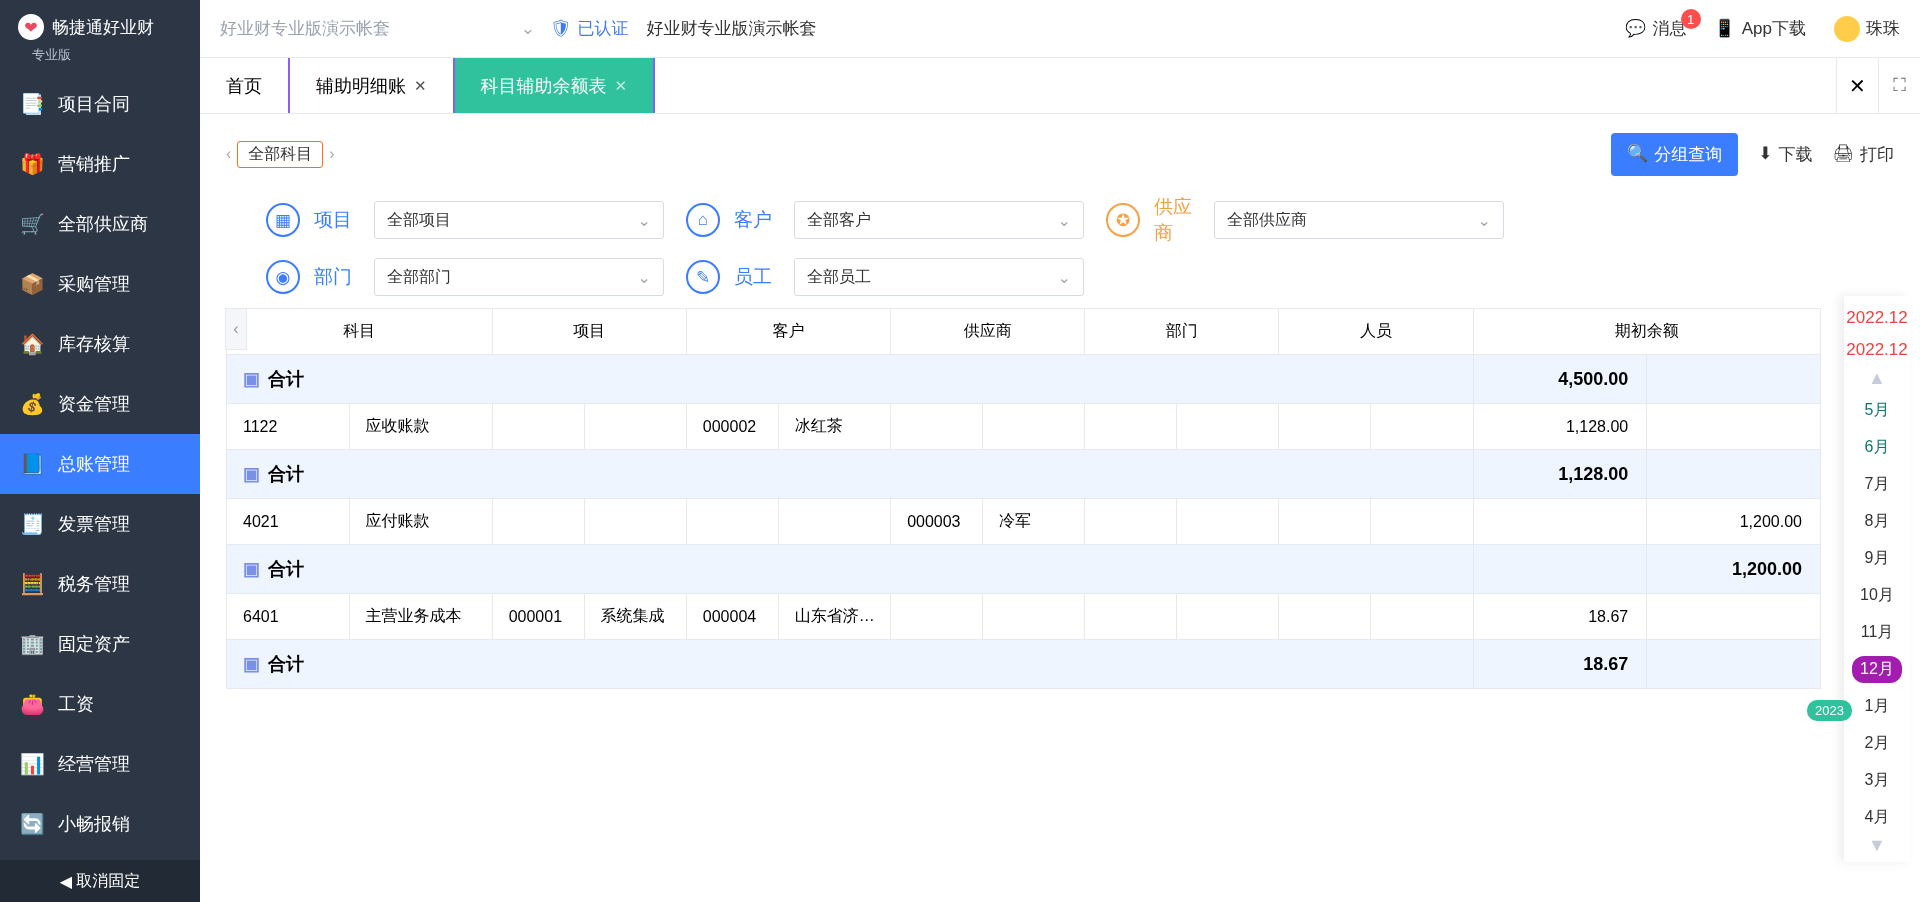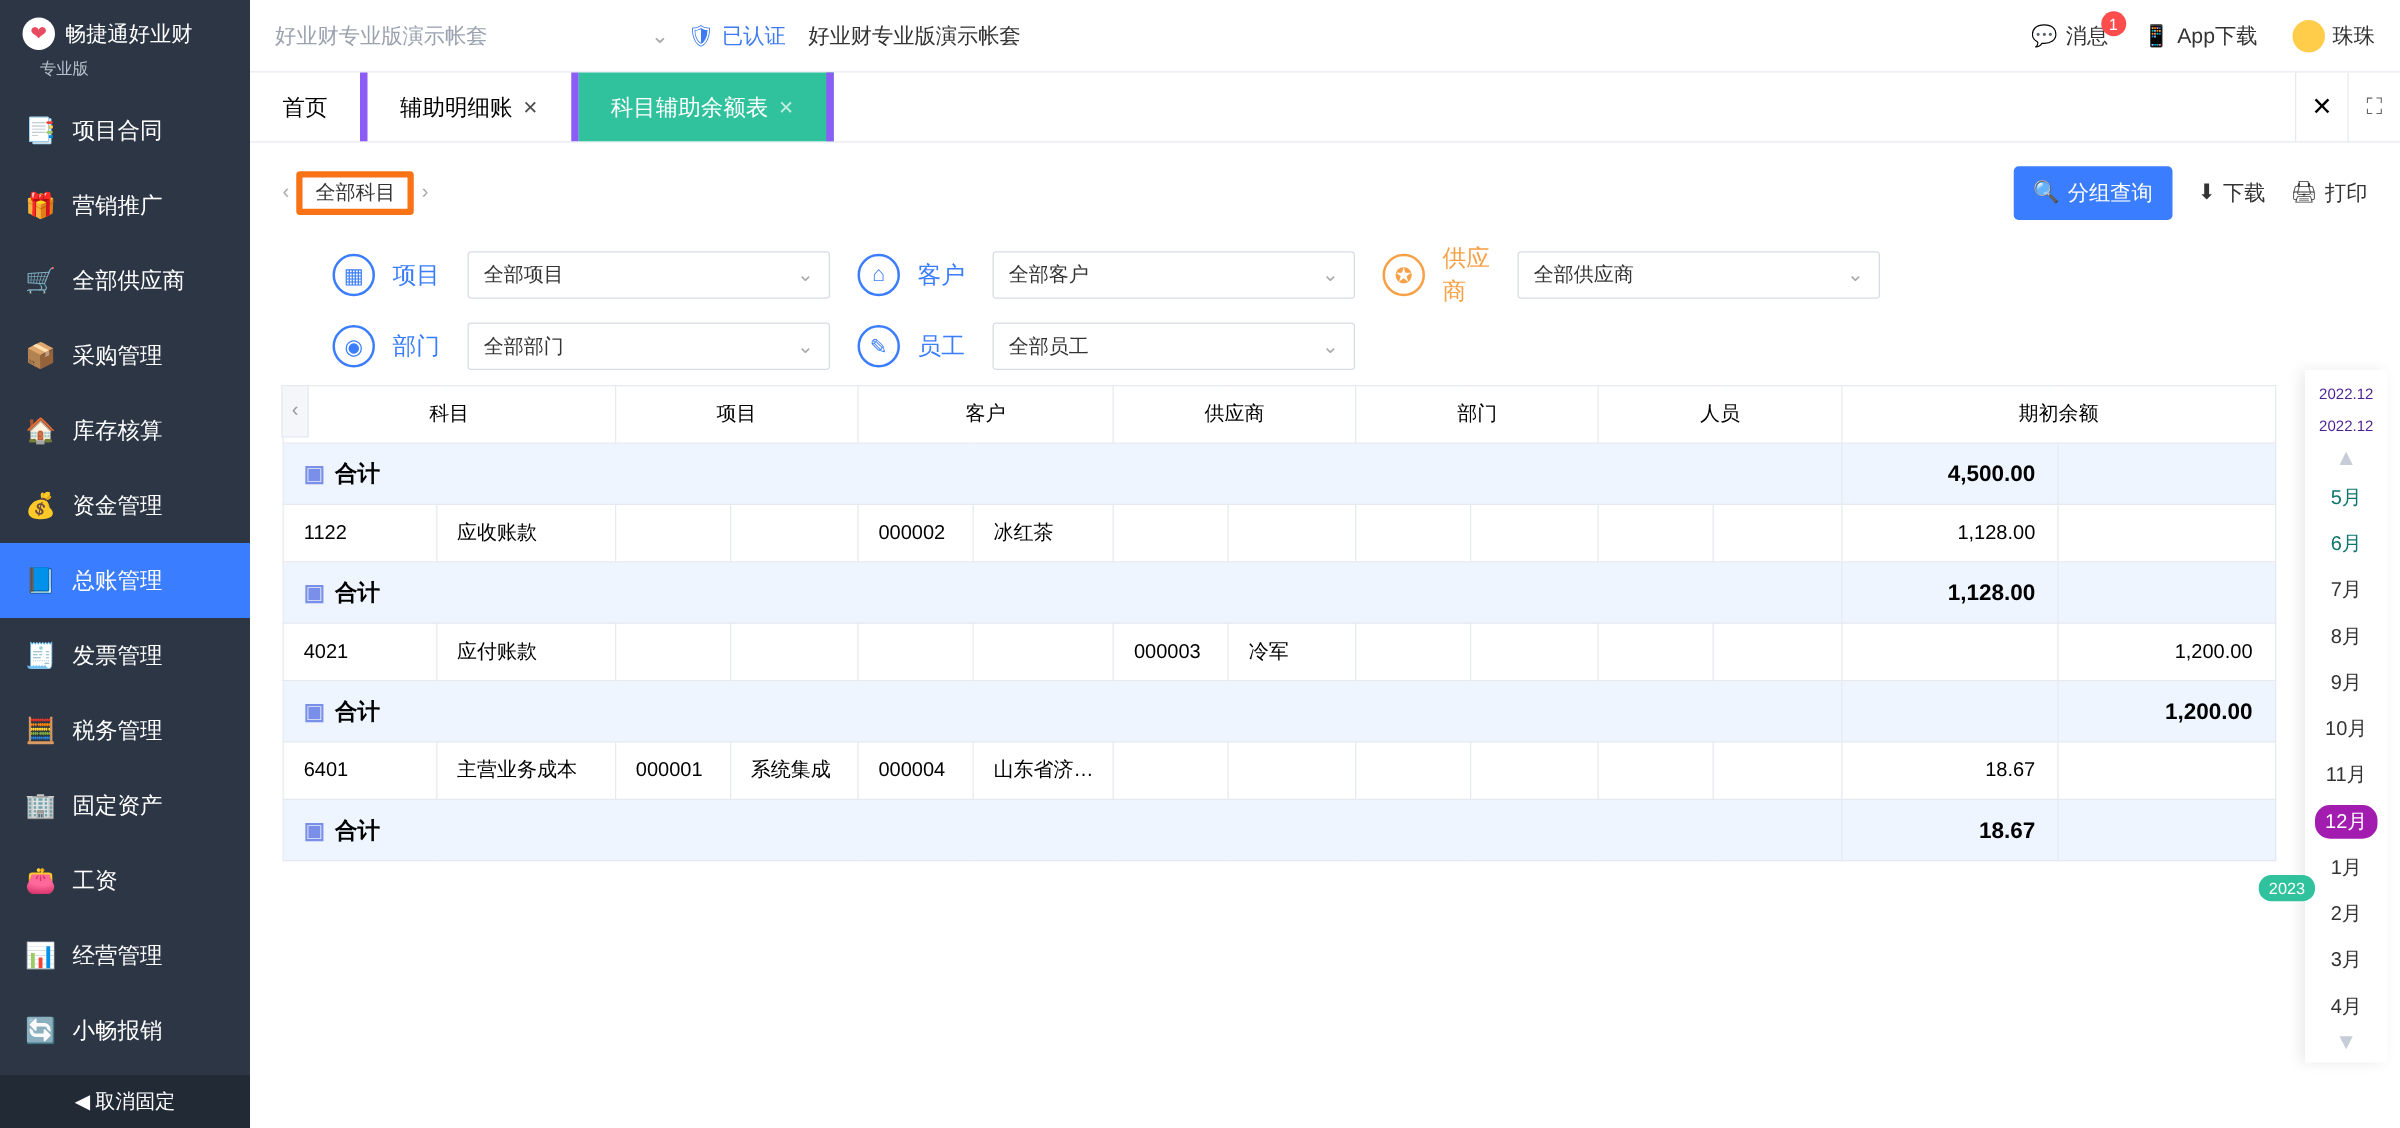--- a/index.html
+++ b/index.html
@@ -24,32 +24,32 @@
 .account-select { width: 330px; color: #9aa2b0; font-size: 17px; display: flex; align-items: center; justify-content: space-between; padding-right: 15px; cursor: pointer; }
 .verified { display: flex; align-items: center; gap: 6px; color: #3f7bf0; font-size: 17px; }
 .top-text { color: #333; font-size: 17px; margin-left: 18px; }
 .top-right { margin-left: auto; display: flex; align-items: center; gap: 28px; }
 .top-action { display: flex; align-items: center; gap: 6px; font-size: 17px; color: #333; cursor: pointer; position: relative; }
 .badge { position: absolute; top: -8px; right: -14px; background: #ff4c4c; color: #fff; border-radius: 50%; width: 20px; height: 20px; font-size: 13px; display: flex; align-items: center; justify-content: center; }
 .avatar { width: 26px; height: 26px; border-radius: 50%; background: #ffcd4a; }
 
 
 .tabs { position: absolute; left: 200px; right: 0; top: 58px; height: 56px; border-bottom: 1px solid #e6e9ef; display: flex; align-items: stretch; }
-.tab { padding: 0 26px; display: flex; align-items: center; gap: 8px; font-size: 18px; cursor: pointer; border-right: 6px solid #8b5cf6; }
+.tab { padding: 0 26px; display: flex; align-items: center; gap: 8px; font-size: 18px; cursor: pointer; border-right: 2px solid #8b5cf6; }
 .tab.active { background: #2fc29c; color: #fff; }
 .tab-close { font-size: 15px; opacity: .7; }
 .close-all { margin-left: auto; display: flex; align-items: center; justify-content: center; width: 42px; font-size: 20px; border-left: 1px solid #e6e9ef; cursor: pointer; }
 .expand { display: flex; align-items: center; justify-content: center; width: 42px; font-size: 18px; border-left: 1px solid #e6e9ef; cursor: pointer; color: #666; }
 
 
 .content { position: absolute; left: 200px; right: 0; top: 114px; bottom: 0; padding: 18px 26px 0; }
 .toolbar { display: flex; align-items: center; height: 44px; }
 .breadcrumb { display: flex; align-items: center; gap: 6px; font-size: 16px; color: #333; }
 .bc-chev { color: #aaa; cursor: pointer; }
-.bc-link { border: 5px solid #f97316; border-radius: 3px; padding: 2px 10px; cursor: pointer; text-align: center; }
+.bc-link { border: 1px solid #f97316; border-radius: 3px; padding: 2px 10px; cursor: pointer; text-align: center; }
 .toolbar-right { margin-left: auto; display: flex; gap: 20px; align-items: center; }
 .primary-btn { background: #3b7dff; color: #fff; border-radius: 4px; padding: 10px 16px; font-size: 17px; display: flex; gap: 6px; cursor: pointer; }
 .sec-btn { color: #333; font-size: 17px; display: flex; gap: 6px; cursor: pointer; }
 
 
 .filters { margin-top: 18px; }
 .filter-row { display: flex; gap: 22px; align-items: center; margin-bottom: 12px; padding-left: 40px; }
 .filter-item { display: flex; align-items: center; gap: 14px; }
 .filter-icon { width: 34px; height: 34px; border-radius: 50%; border: 2px solid #3b7dff; color: #3b7dff; display: flex; align-items: center; justify-content: center; font-size: 17px; }
 .filter-icon.orange { border-color: #f7a046; color: #f7a046; }
@@ -68,21 +68,21 @@
 .table td.right { text-align: right; padding-right: 18px; }
 .table tr.subtotal td { background: #eef5ff; font-weight: 700; font-size: 18px; }
 .table tr.subtotal .lbl { display: flex; align-items: center; gap: 8px; }
 .coll-icon { color: #7a8fe8; }
 .scroll-btn { position: absolute; top: 0; width: 22px; height: 42px; background: #f4f6fa; display: flex; align-items: center; justify-content: center; color: #999; cursor: pointer; border: 1px solid #e6e9ef; }
 .scroll-left { left: -1px; }
 .scroll-right { right: -1px; }
 
 
 .period-panel { position: absolute; right: 10px; top: 296px; width: 66px; background: #fff; box-shadow: -4px 0 10px rgba(0,0,0,.08); display: flex; flex-direction: column; align-items: center; padding: 8px 0 6px; gap: 4px; }
-.period-range { font-size: 12px; color: #4c1d95; padding: 4px 0; cursor: pointer; }
+.period-range { font-size: 17px; color: #ef4444; padding: 4px 0; cursor: pointer; }
 .arrow-btn { color: #c6ccd8; font-size: 18px; cursor: pointer; }
 .month-list { display: flex; flex-direction: column; gap: 10px; width: 100%; align-items: center; margin-top: 4px; }
 .month { font-size: 16px; color: #333; cursor: pointer; padding: 3px 8px; }
 .month.dim { color: #0f766e; }
 .month.current { background: #a21caf; color: #fff; border-radius: 12px; }
 .year-bubble { position: absolute; right: 58px; top: 404px; background: #2fc29c; color: #fff; font-size: 13px; padding: 3px 8px; border-radius: 10px; margin-left: 24px; }
 </style>
 </head>
 <body>
 

